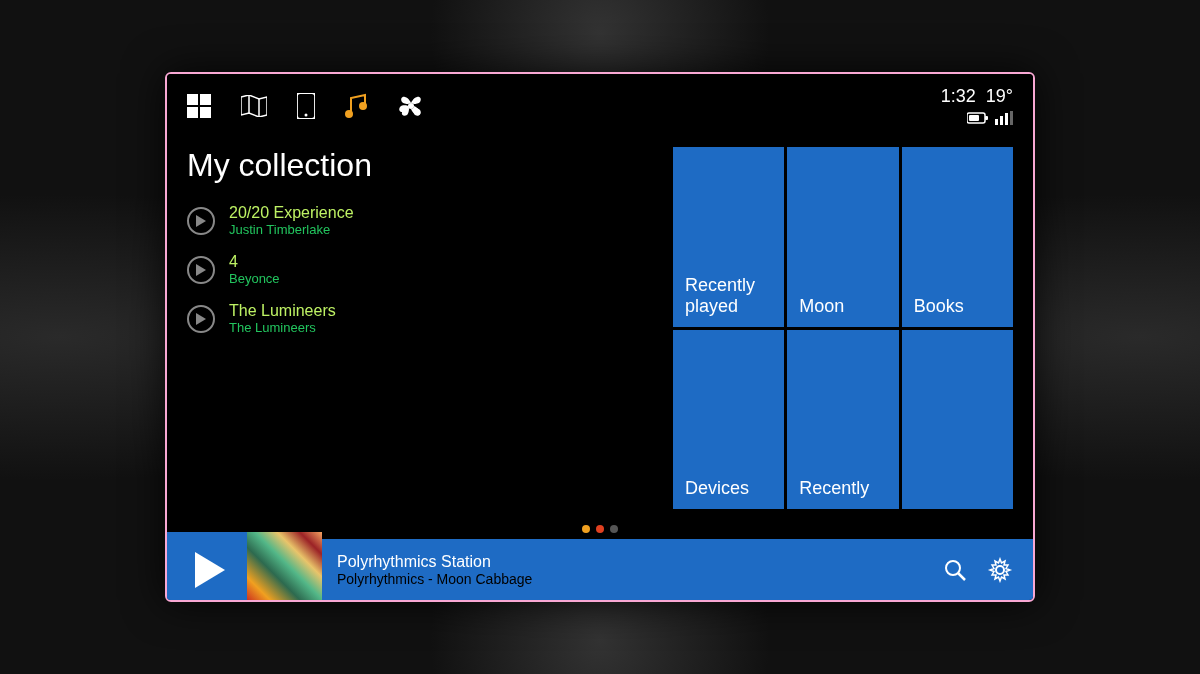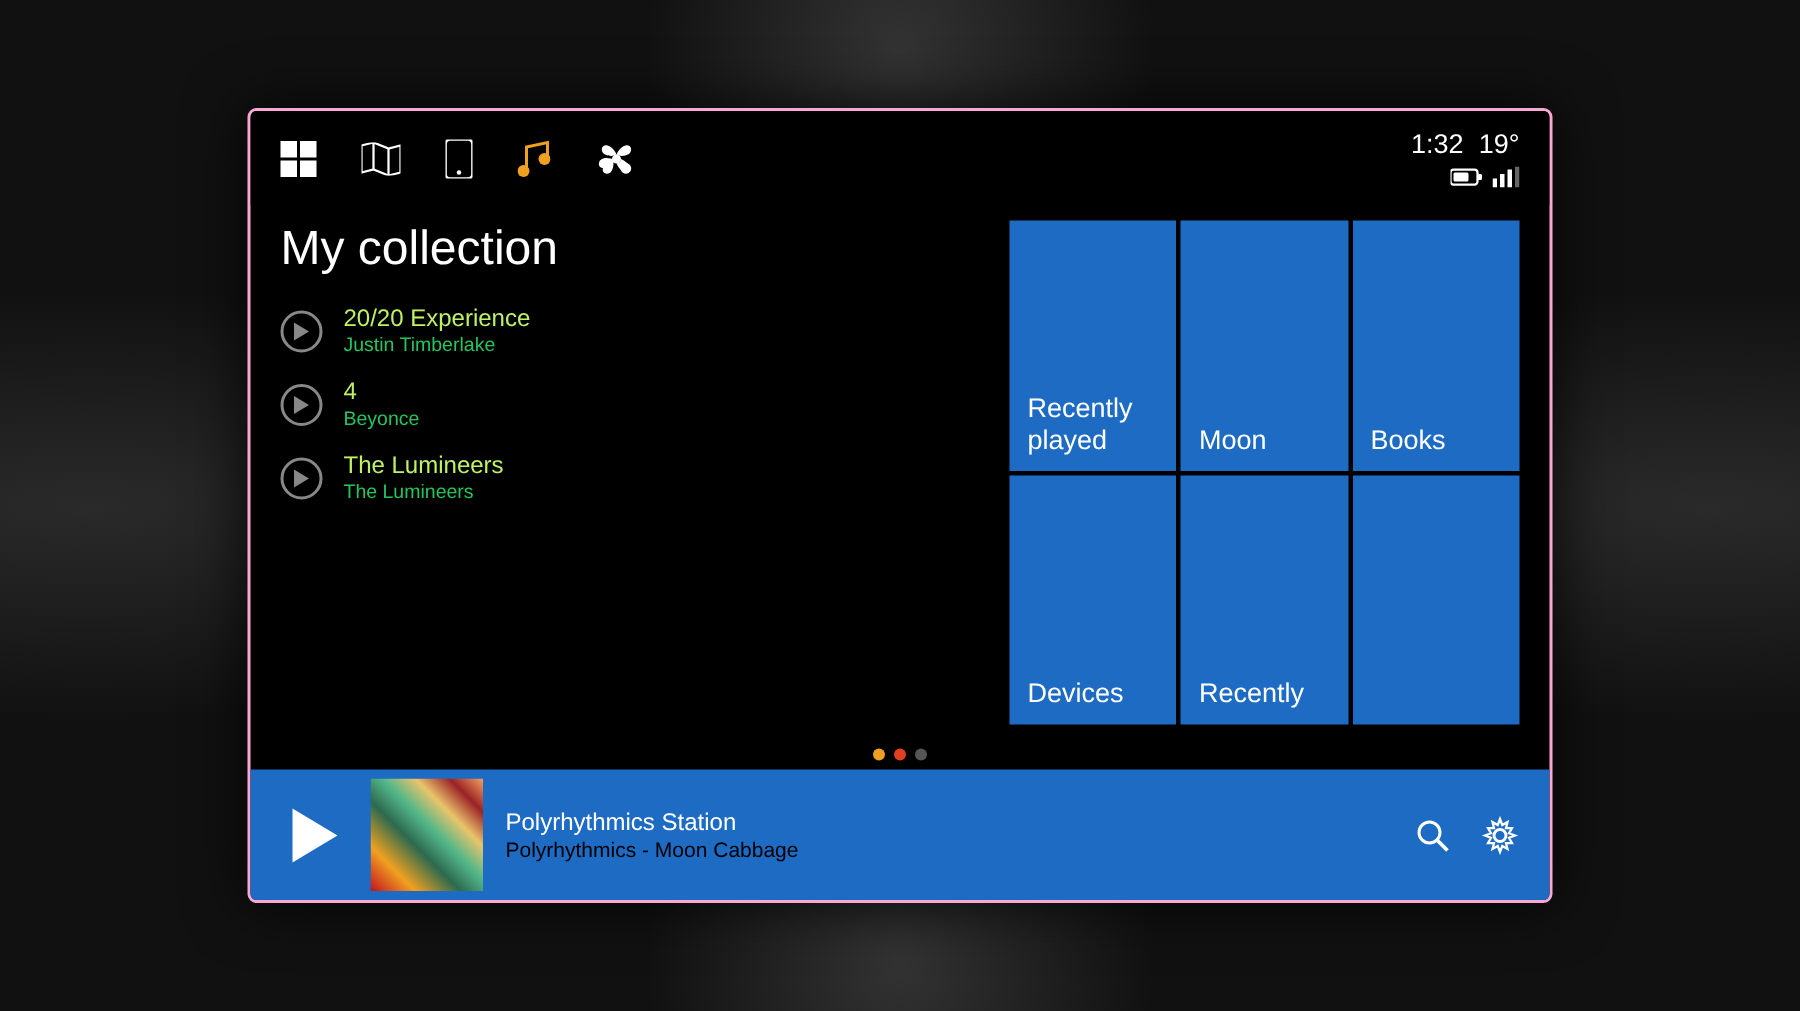--- a/index.html
+++ b/index.html
@@ -227,21 +227,21 @@
       background: #f0a020;
     }
 
     .dot.active-red {
       background: #e04020;
     }
 
     
     .bottom-bar {
       background: #1e6bc4;
-      height: 87px;
+      height: 61px;
       display: flex;
       align-items: center;
       gap: 0;
       flex-shrink: 0;
     }
 
     .play-btn-area {
       width: 80px;
       height: 75px;
       background: #1e6bc4;

